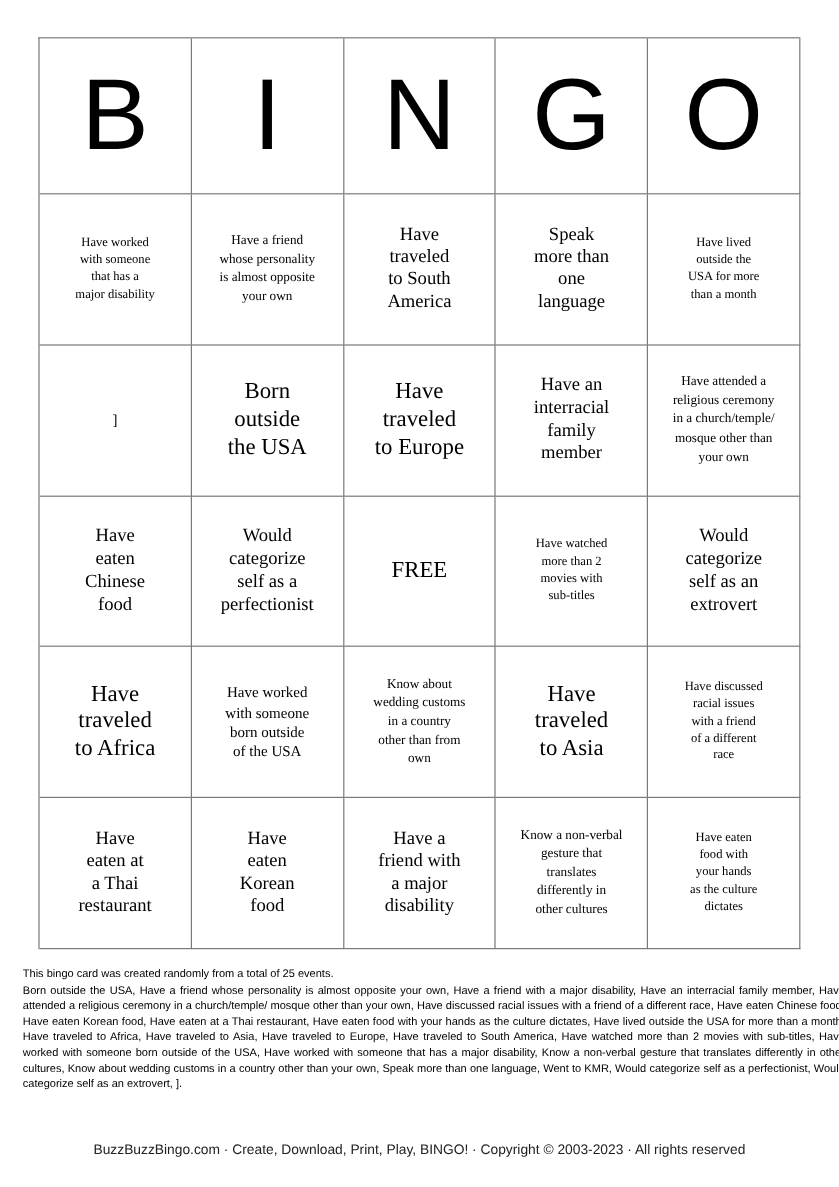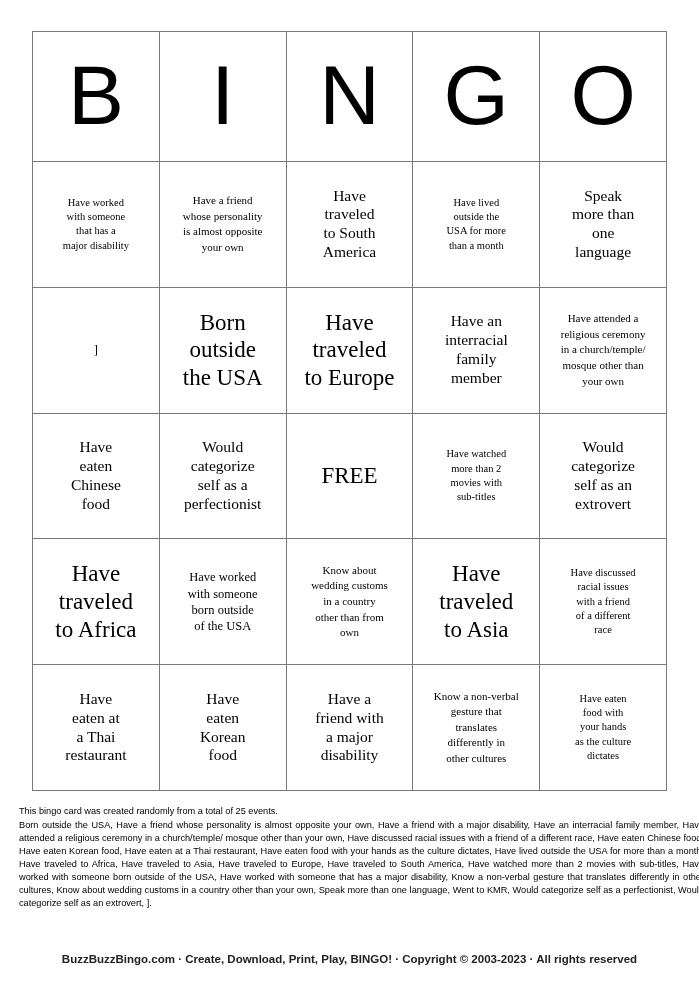--- a/index.html
+++ b/index.html
@@ -79,21 +79,21 @@
     text-align: center;
     line-height: 1.18;
     white-space: pre-line;
     width: 100%;
   }
   
   .fs-xs  { font-size: 11px;  line-height: 1.42; }
   .fs-sm  { font-size: 10.5px; line-height: 1.36; }
   .fs-md  { font-size: 12.5px; line-height: 1.30; }
   .fs-lg  { font-size: 15.5px; line-height: 1.22; }
-  .fs-xl  { font-size: 23px; line-height: 1.20; }
+  .fs-xl  { font-size: 19px; line-height: 1.20; }
 
   
   .footer-notes {
     position: absolute;
     left: 19px;
     top: 805px;
     width: 685px;
     font-size: 9.2px;
     line-height: 1.42;
     color: #000000;
@@ -109,21 +109,20 @@
   }
 
   .copyright {
     position: absolute;
     left: 0;
     right: 0;
     top: 953px;
     text-align: center;
     font-size: 11.5px;
     color: #222222;
-    font-weight: bold;
   }
 </style>
 </head>
 <body>
 
 <div id="page">
 
   <div class="bingo-card">
 
     <div class="header-row">
@@ -157,30 +156,30 @@
 is almost opposite
 your own</div>
       </div>
       <div class="cell">
         <div class="cell-text fs-lg">Have
 traveled
 to South
 America</div>
       </div>
       <div class="cell">
+        <div class="cell-text fs-lg">Speak
+more than
+one
+language</div>
+      </div>
+      <div class="cell">
         <div class="cell-text fs-sm">Have lived
 outside the
 USA for more
 than a month</div>
-      </div>
-      <div class="cell">
-        <div class="cell-text fs-lg">Speak
-more than
-one
-language</div>
       </div>
     </div>
 
     <div class="grid-row">
       <div class="cell">
         <div class="cell-text fs-md">]</div>
       </div>
       <div class="cell">
         <div class="cell-text fs-xl">Born
 outside

